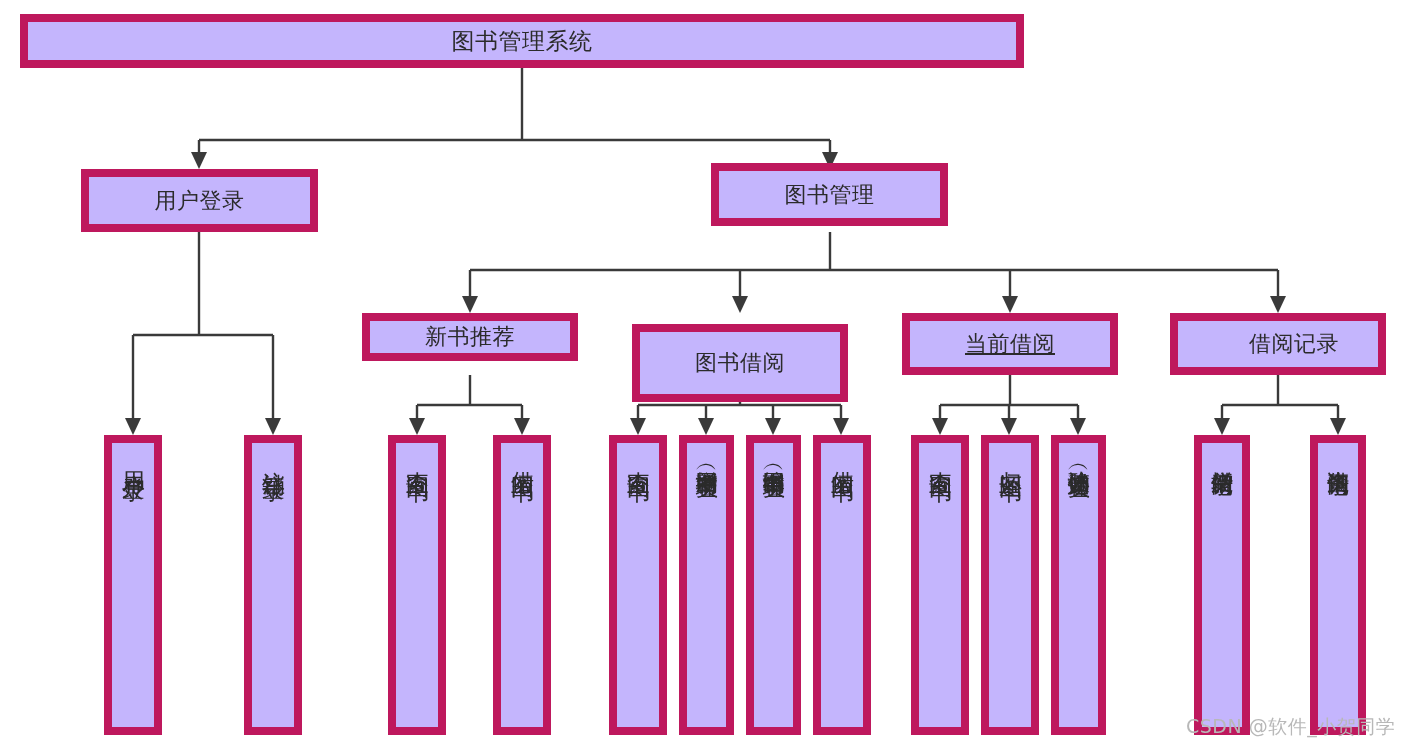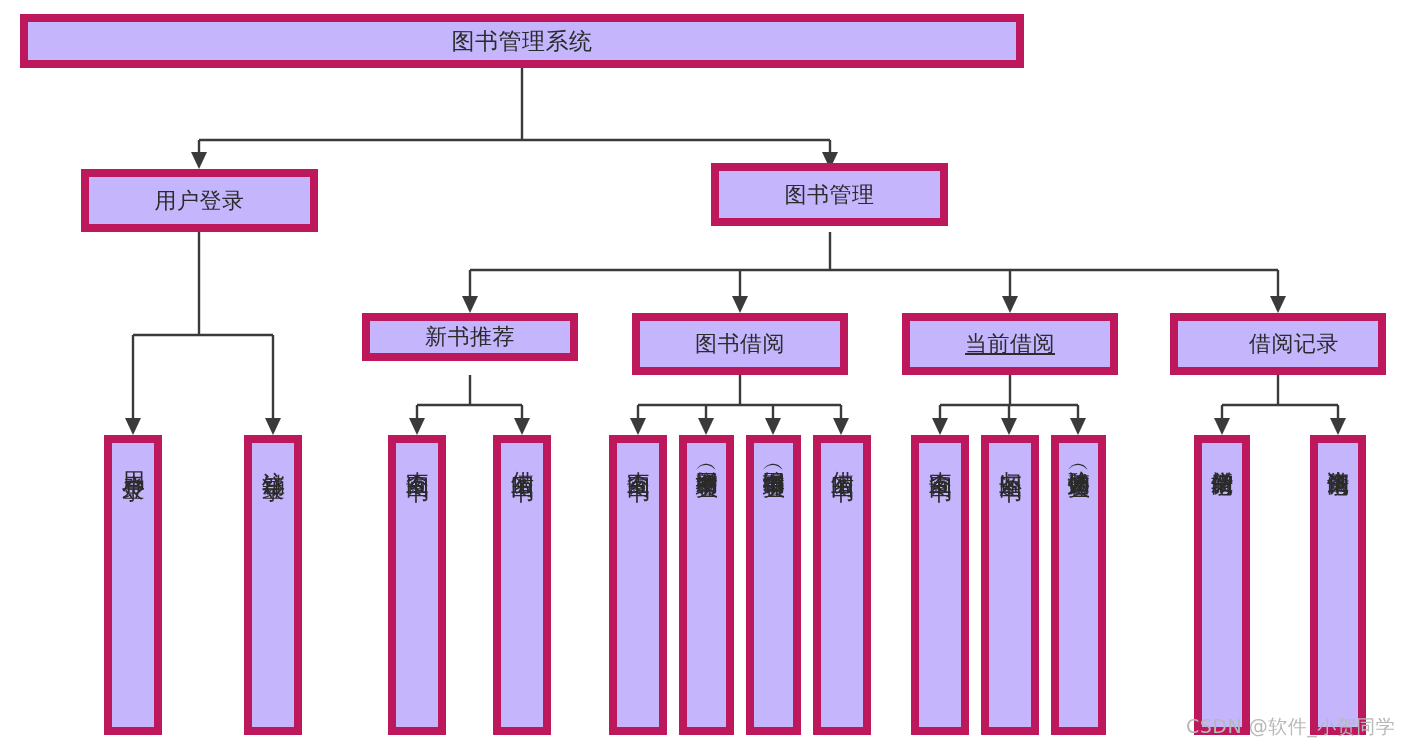--- a/index.html
+++ b/index.html
@@ -147,21 +147,21 @@
   <div class="node h" style="left:81px;top:169px;width:237px;height:63px;">
     <span class="label">用户登录</span>
   </div>
   <div class="node h" style="left:711px;top:163px;width:237px;height:63px;">
     <span class="label">图书管理</span>
   </div>
 
   <div class="node h" style="left:362px;top:313px;width:216px;height:48px;">
     <span class="label">新书推荐</span>
   </div>
-  <div class="node h" style="left:632px;top:313px;width:216px;height:62px;">
+  <div class="node h" style="left:632px;top:324px;width:216px;height:78px;">
     <span class="label">图书借阅</span>
   </div>
   <div class="node h" style="left:902px;top:313px;width:216px;height:62px;text-decoration:underline;">
     <span class="label">当前借阅</span>
   </div>
   <div class="node h" style="left:1170px;top:313px;width:216px;height:62px;padding-left:32px;">
     <span class="label">借阅记录</span>
   </div>
 
   <div class="node v" style="left:104px;top:435px;width:58px;height:300px;">

